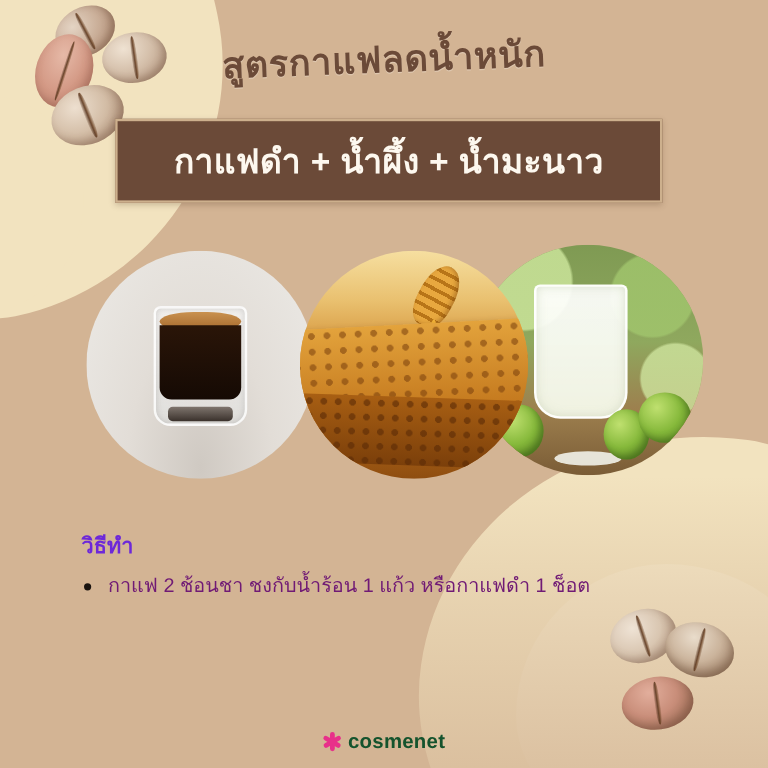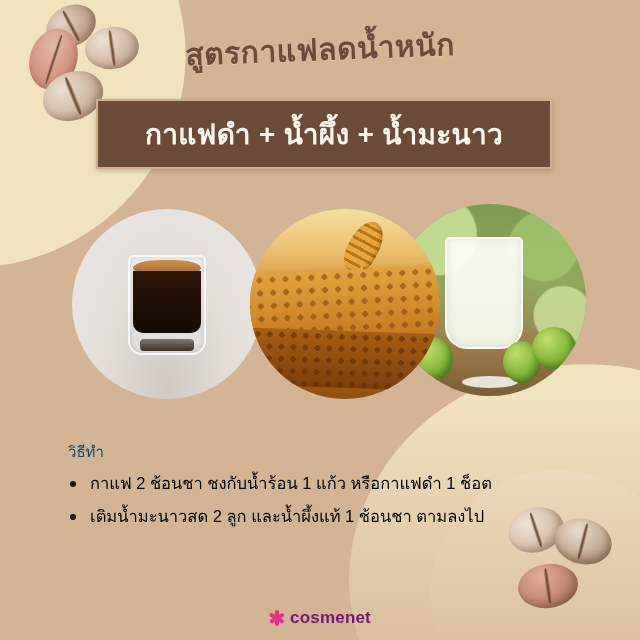--- a/index.html
+++ b/index.html
@@ -197,25 +197,25 @@
   .lime{position:absolute;border-radius:50%;
     background:radial-gradient(circle at 35% 30%,#bfe06f 0%,#86b93b 50%,#55811f 100%);
     box-shadow:inset -3px -3px 6px rgba(40,70,15,.45);}
   .lime.l1{left:10%;bottom:8%;width:40px;height:44px;}
   .lime.l2{left:57%;bottom:7%;width:38px;height:42px;}
   .lime.l3{left:72%;bottom:14%;width:44px;height:42px;}
 
   
   .steps{position:absolute;left:68px;top:440px;right:40px;}
   .steps-title{
-    color:#0c4a6e;font-size:15px;font-weight:normal;margin-bottom:8px;
+    color:#6d28d9;font-size:18px;font-weight:bold;margin-bottom:8px;
   }
   .step-list{list-style:none;margin:0;padding:0 0 0 22px;}
   .step-item{
-    position:relative;color:#000000;font-size:16.5px;
+    position:relative;color:#701a75;font-size:16.5px;
     line-height:1.45;margin-bottom:9px;white-space:nowrap;
   }
   .step-item .dot{
     position:absolute;left:-20px;top:9px;width:6px;height:6px;
     border-radius:50%;background:#1a1410;
   }
 
   
   .logo{
     position:absolute;left:0;right:0;bottom:12px;
@@ -224,21 +224,21 @@
   .logo-mark{
     position:relative;width:16px;height:16px;flex:0 0 16px;
   }
   .logo-mark span{
     position:absolute;left:50%;top:50%;width:3.6px;height:16px;
     margin:-8px 0 0 -1.8px;background:#e8308a;border-radius:2px;
   }
   .logo-mark span:nth-child(2){transform:rotate(60deg);}
   .logo-mark span:nth-child(3){transform:rotate(120deg);}
   .logo-text{
-    color:#701a75;font-size:17px;font-weight:bold;letter-spacing:.2px;
+    color:#14532d;font-size:17px;font-weight:bold;letter-spacing:.2px;
   }
 </style>
 </head>
 <body>
 
 <div class="poster">
 
   <div class="blob blob-tl"></div>
   <div class="blob blob-tl2"></div>
   <div class="blob blob-br"></div>
@@ -308,24 +308,20 @@
       <div class="crack"></div>
     </div>
 
   <div class="steps">
     <div class="steps-title">วิธีทำ</div>
     <ul class="step-list">
       <li class="step-item">
         <span class="dot"></span>
         <span>กาแฟ 2 ช้อนชา ชงกับน้ำร้อน 1 แก้ว หรือกาแฟดำ 1 ช็อต</span>
       </li>
-      <li class="step-item">
-        <span class="dot"></span>
-        <span>เติมน้ำมะนาวสด 2 ลูก และน้ำผึ้งแท้ 1 ช้อนชา ตามลงไป</span>
-      </li>
     </ul>
   </div>
 
   <div class="logo">
     <span class="logo-mark">
       <span></span>
         <span></span>
         <span></span>
     </span>
     <span class="logo-text">cosmenet</span>

